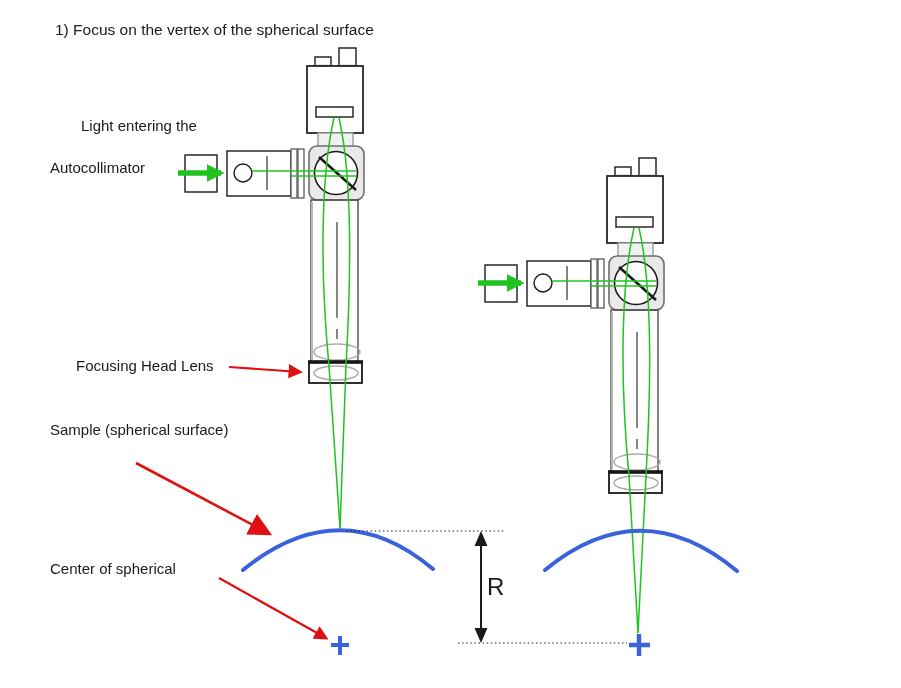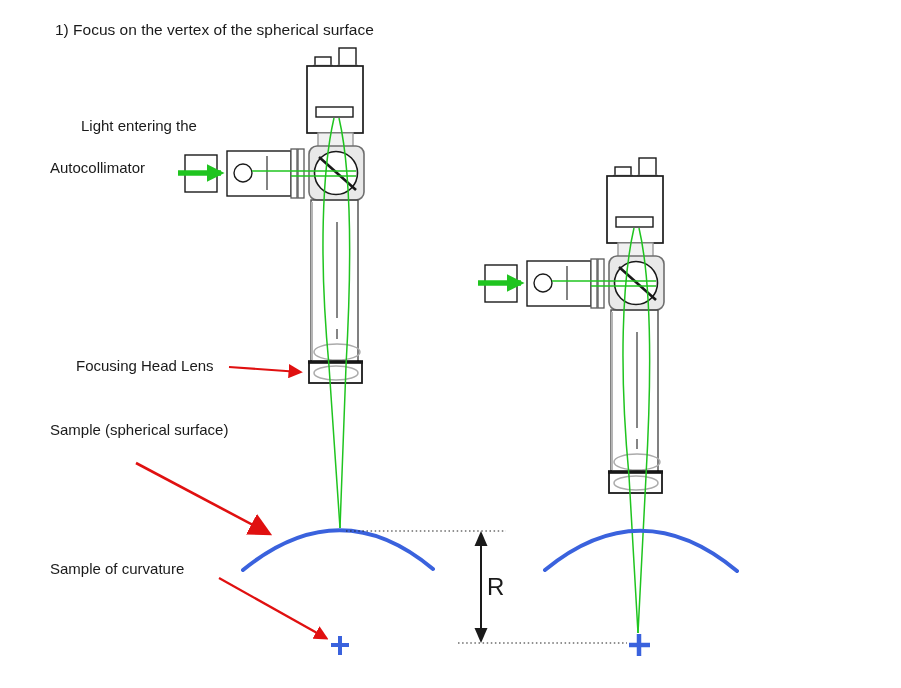--- a/index.html
+++ b/index.html
@@ -16,21 +16,21 @@
 <body>
 
 <div id="stage">
 
   <div class="lbl title" style="left:55px;top:21px;">1) Focus on the vertex of the spherical surface</div>
 
   <div class="lbl" style="left:64px;top:117px;margin-left:17px;">Light entering the</div>
   <div class="lbl" style="left:50px;top:159px;">Autocollimator</div>
   <div class="lbl" style="left:50px;top:357px;margin-left:26px;">Focusing Head Lens</div>
   <div class="lbl" style="left:50px;top:421px;">Sample (spherical surface)</div>
-  <div class="lbl" style="left:50px;top:560px;">Sample of curvature</div>
+  <div class="lbl" style="left:50px;top:560px;">Center of spherical</div>
   <div class="lbl" id="r-label" style="left:487px;top:578px;">R</div>
 
   <svg width="901" height="688" viewBox="0 0 901 688">
     <defs>
       <marker id="redhead" viewBox="0 0 10 10" refX="8" refY="5" markerWidth="6.5" markerHeight="6.5" orient="auto-start-reverse">
         <path d="M0,0 L10,5 L0,10 z" fill="#e01010"></path>
       </marker>
       <marker id="redhead-big" viewBox="0 0 10 10" refX="8" refY="5" markerWidth="9" markerHeight="9" orient="auto-start-reverse">
         <path d="M0,0 L10,5 L0,10 z" fill="#e01010"></path>
       </marker>

